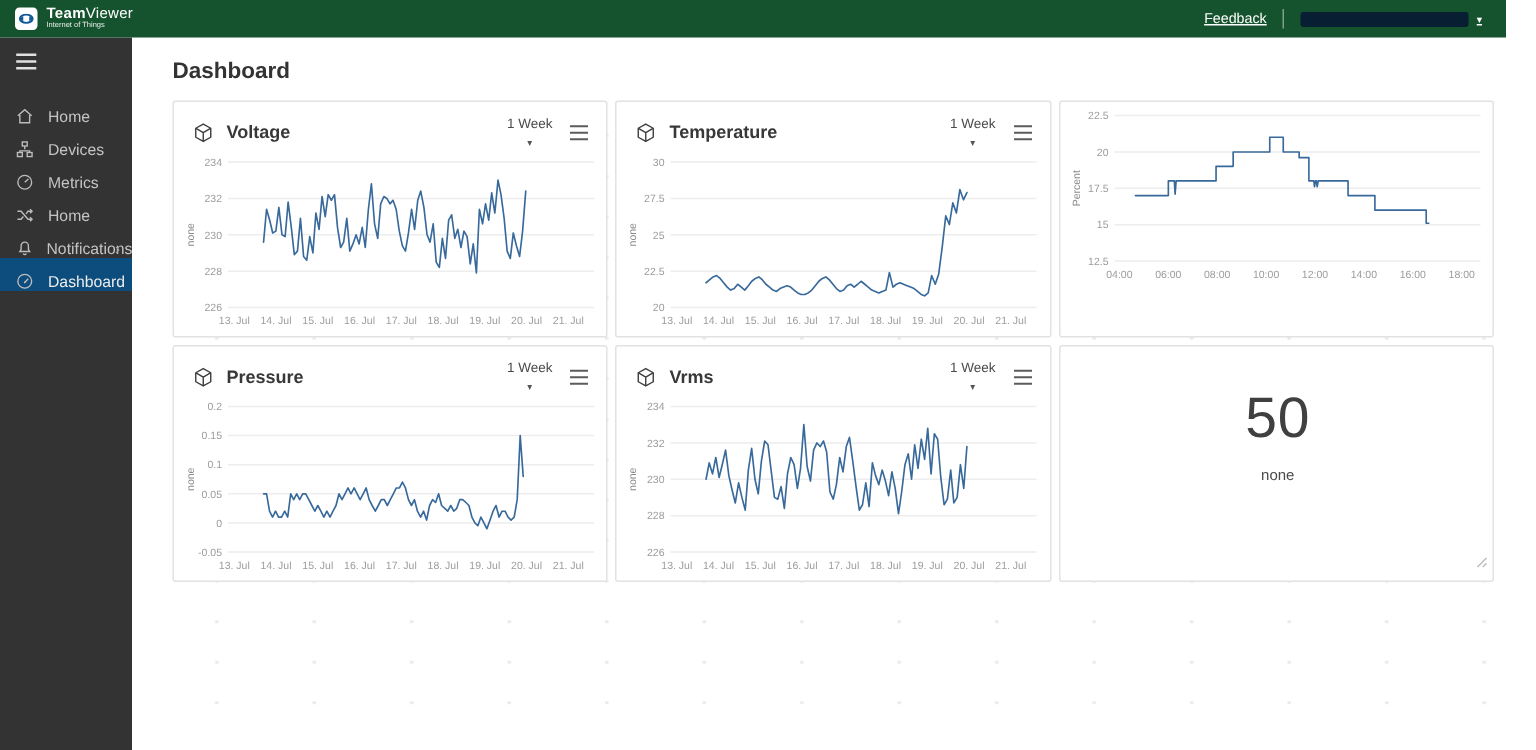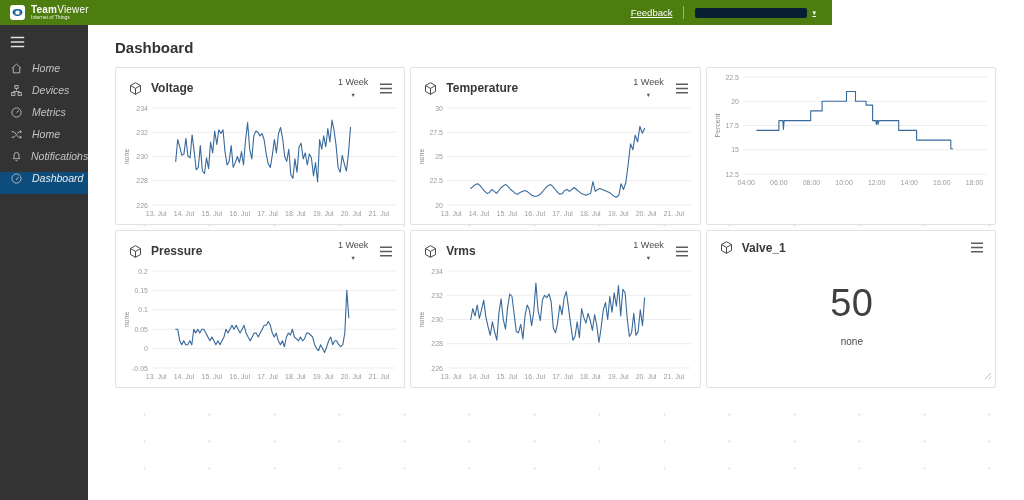--- a/index.html
+++ b/index.html
@@ -1,39 +1,39 @@
 <!DOCTYPE html>
 <html><head>
 <meta charset="utf-8">
 <style>
   html,body{margin:0;padding:0;}
   body{width:1024px;height:500px;overflow:hidden;background:#fff;
        font-family:"Liberation Sans",sans-serif;position:relative;}
 
   
-  .topbar{position:absolute;top:0;left:0;width:832px;height:25px;background:#4d7c0f;
+  .topbar{position:absolute;top:0;left:0;width:1004px;height:25px;background:#14532d;
           display:flex;align-items:center;color:#fff;z-index:5;}
   .logo-box{width:15px;height:15px;background:#fff;border-radius:3px;margin:0 6px 0 10px;
             display:flex;align-items:center;justify-content:center;flex:0 0 auto;}
   .brand-text{line-height:1.05;}
   .brand-name{font-size:10px;letter-spacing:.2px;}
   .brand-name .bold{font-weight:bold;}
   .brand-sub{font-size:5px;opacity:.9;}
   .topbar-right{margin-left:auto;display:flex;align-items:center;gap:11px;margin-right:16px;text-decoration:underline;}
   .feedback{font-size:9.5px;color:#fff;cursor:pointer;}
   .tb-divider{width:1px;height:13px;background:rgba(255,255,255,.45);}
   .account{display:flex;align-items:center;gap:5px;cursor:pointer;}
   .redacted{width:112px;height:10px;background:#081e33;border-radius:2px;}
   .tb-caret{font-size:7px;color:#fff;}
 
   
   .sidebar{position:absolute;top:25px;left:0;width:88px;bottom:0;background:#333;z-index:4;}
   .burger{padding:9px 0 10px 10px;cursor:pointer;}
-  .item{display:flex;align-items:flex-start;height:22px;color:#c4c4c4;font-size:10.5px;
-        cursor:pointer;position:relative;font-style:italic;}
+  .item{display:flex;align-items:flex-end;height:22px;color:#c4c4c4;font-size:10.5px;
+        cursor:pointer;position:relative;}
   .item .ic{width:14px;margin:0 8px 0 10px;display:flex;align-items:center;}
   .item.sel{background:#0d4d7d;color:#ececec;}
   .item .chev{position:absolute;right:8px;font-size:10px;color:#9d9d9d;line-height:1;}
 
   
   .main{position:absolute;left:88px;top:25px;right:0;bottom:0;background:#fff;}
   .dots{position:absolute;left:0;right:0;top:40px;bottom:6px;
         background-image:radial-gradient(circle,#eaeaea 1.1px,transparent 1.3px);
         background-size:65px 27px;background-position:24px 12px;}
   .page-title{position:relative;font-size:15px;font-weight:bold;color:#333;
@@ -353,36 +353,20 @@
             <text x="173.35672514619887" y="114" text-anchor="middle" font-size="7" fill="#9c9c9c">18. Jul</text>
             <text x="201.19298245614038" y="114" text-anchor="middle" font-size="7" fill="#9c9c9c">19. Jul</text>
             <text x="229.0292397660819" y="114" text-anchor="middle" font-size="7" fill="#9c9c9c">20. Jul</text>
             <text x="256.8654970760234" y="114" text-anchor="middle" font-size="7" fill="#9c9c9c">21. Jul</text>
             <text x="7" y="54.5" text-anchor="middle" font-size="7" fill="#8a8a8a" transform="rotate(-90 7 54.5)">none</text>
             <path d="M53.7 54.5L55.8 43.6L58.0 50.9L60.2 40.0L62.4 53.3L64.5 44.8L66.7 35.1L68.9 52.1L71.1 61.8L73.2 70.3L75.4 56.9L77.6 66.6L79.8 75.1L81.9 48.4L84.1 33.9L86.3 54.5L88.5 64.2L90.6 42.4L92.8 29.0L95.0 31.5L97.2 49.6L99.3 66.6L101.5 67.8L103.7 59.4L105.9 73.9L108.0 50.9L110.2 40.0L112.4 44.8L114.6 60.6L116.7 47.2L118.9 18.1L121.1 46.0L123.3 55.7L125.4 35.1L127.6 30.3L129.8 32.7L132.0 29.0L134.1 36.3L136.3 63.0L138.5 67.8L140.6 58.1L142.8 40.0L145.0 49.6L147.2 32.7L149.3 26.6L151.5 42.4L153.7 59.4L155.9 75.1L158.0 71.5L160.2 56.9L162.4 72.7L164.6 43.6L166.7 52.1L168.9 58.1L171.1 48.4L173.3 55.7L175.4 65.4L177.6 49.6L179.8 60.6L182.0 77.5L184.1 63.0L186.3 44.8L188.5 37.5L190.7 54.5L192.8 31.5L195.0 47.2L197.2 27.8L199.4 41.2L201.5 20.5L203.7 50.9L205.9 24.2L208.1 27.8L210.2 53.3L212.4 71.5L214.6 67.8L216.8 48.4L218.9 70.3L221.1 66.6L223.3 44.8L225.5 60.6L227.6 32.7" fill="none" stroke="#38699b" stroke-width="1.1" stroke-linejoin="round" stroke-linecap="round"></path>
           </svg></div>
   </div>
 
   <div class="card">
-    <div class="card-head">
-      <span class="cube">
-        <svg width="15" height="15" viewBox="0 0 24 24" fill="none" stroke="#3d3d3d" stroke-width="1.5" stroke-linejoin="round">
-          <path d="M12 2.7 20 7.2v9.6l-8 4.5-8-4.5V7.2z"></path>
-          <path d="M4.3 7.4 12 11.8l7.7-4.4M12 11.8v9.3"></path>
-        </svg>
-      </span>
-      <span class="c-title">Valve_1</span>
-      <span class="spacer"></span>
-
-      <span class="cmenu">
-        <svg width="14" height="11" viewBox="0 0 14 11" fill="none" stroke="#5c5c5c" stroke-width="1.4">
-          <path d="M1 1.2h12M1 5.5h12M1 9.8h12"></path>
-        </svg>
-      </span>
-    </div>
     <div class="card-body">
           <div class="value-body">
             <div class="big">50</div>
             <div class="unit">none</div>
           </div>
         </div>
   <span class="resize"><svg width="8" height="8" viewBox="0 0 8 8">
             <path d="M7 1 1 7M7 4.5 4.5 7" stroke="#bdbdbd" stroke-width="1" fill="none"></path>
           </svg></span>
       </div>

